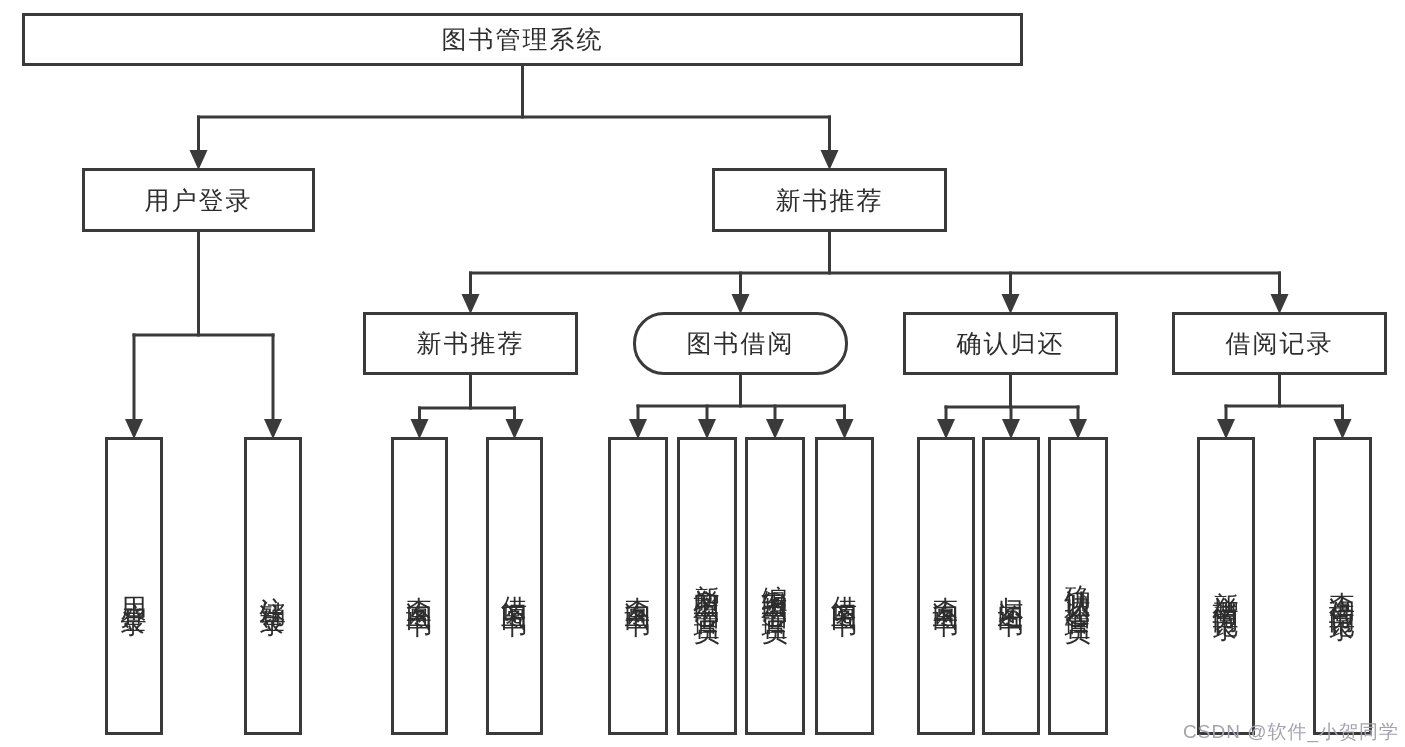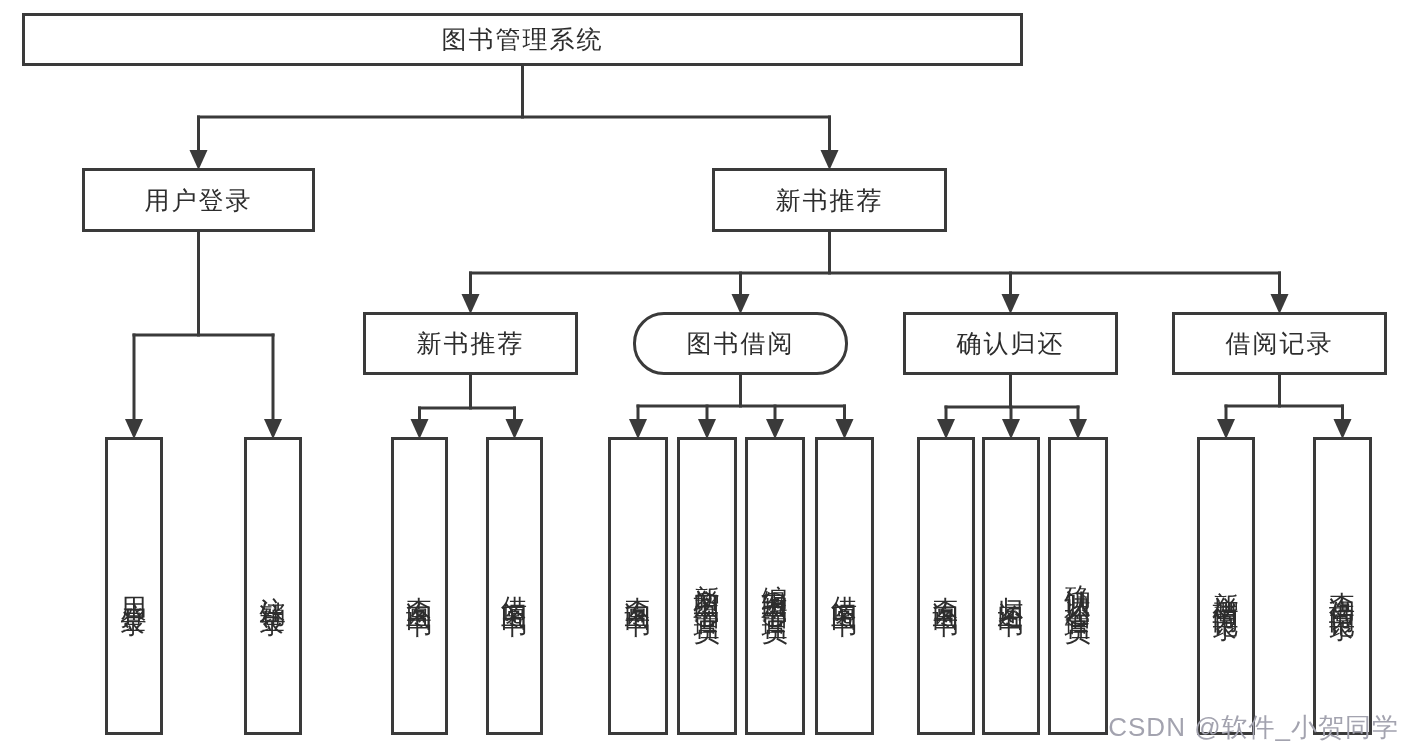--- a/index.html
+++ b/index.html
@@ -57,21 +57,21 @@
     text-orientation: mixed;
     font-size: 26px;
     letter-spacing: 5px;
     line-height: 1;
     white-space: nowrap;
   }
   .watermark {
     position: absolute;
     right: 6px;
     bottom: 2px;
-    font-size: 26px;
+    font-size: 19px;
     letter-spacing: 1px;
     color: var(--watermark, #a3a3af);
     white-space: nowrap;
     pointer-events: none;
   }
 </style>
 </head>
 <body>
 
 <div class="canvas">

